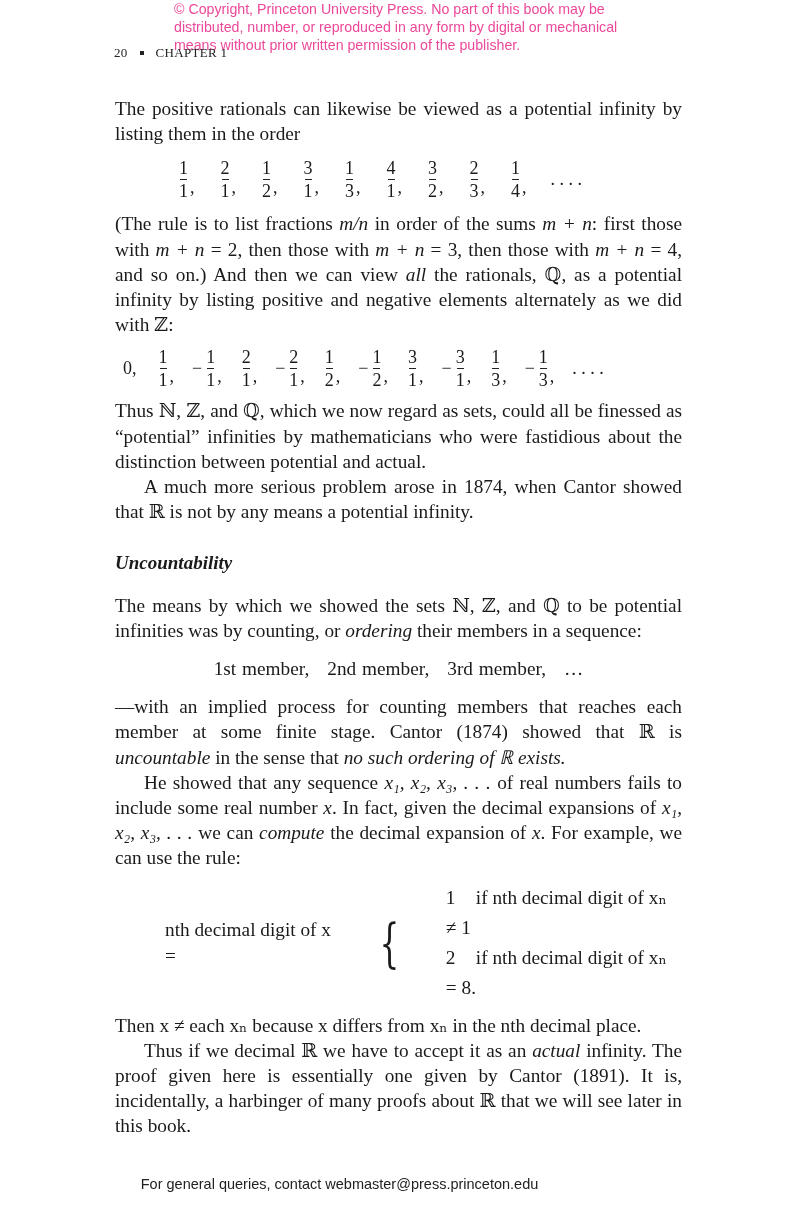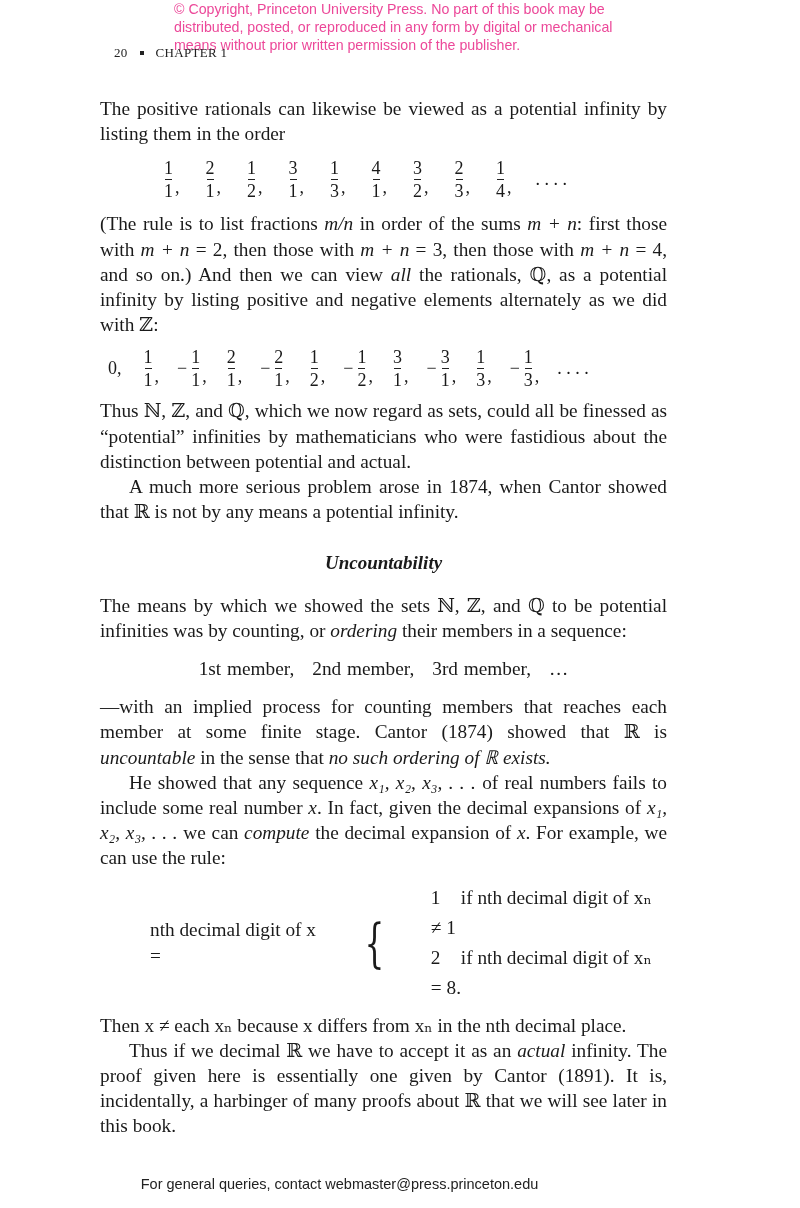--- a/index.html
+++ b/index.html
@@ -12,21 +12,21 @@
       position: absolute; left: 174px; top: 0px; width: 520px;
       font-family: "Liberation Sans", "DejaVu Sans", sans-serif;
       font-size: 14.2px; line-height: 18px; color: #ec4899;
     }
     .running-head {
       position: absolute; left: 114px; top: 45px;
       font-size: 13px; letter-spacing: 0.3px; color: #222;
     }
     .running-head .bullet { display: inline-block; width: 4px; height: 4px; background: #222; margin: 0 12px 2px 12px; vertical-align: middle; }
     .body {
-      position: absolute; left: 100px; top: 96px; width: 567px;
+      position: absolute; left: 115px; top: 96px; width: 567px;
       font-size: 19.3px; line-height: 25.2px;
     }
     p { margin: 0; text-align: justify; }
     p.indent { text-indent: 29px; }
     em, .it { font-style: italic; }
     .math-row {
       display: flex; align-items: center;
       font-size: 18px;
     }
     .frac {
@@ -37,21 +37,21 @@
     .frac .bar { display: block; width: 7px; height: 1px; background: #222; margin: 1px 0; }
     .term { display: inline-flex; align-items: center; }
     .comma { align-self: flex-end; margin-bottom: 1px; }
     .minus { margin-right: 2px; }
     .row1 { margin: 12px 0 10px 62px; }
     .row1 .term { margin-right: 24px; }
     .row2 { margin: 10px 0 8px 8px; }
     .row2 .term { margin-right: 18px; }
     .row2 .zero { margin-right: 20px; }
     .heading {
-      text-align: center; font-weight: bold; font-style: italic;
+      text-align: left; font-weight: bold; font-style: italic;
       margin: 26px 0 17px 0; font-size: 19px;
     }
     .members {
       text-align: center; margin: 13px 0 13px 0; word-spacing: 1px;
     }
     .members span { margin: 0 9px; text-align: center; }
     .cases {
       display: flex; align-items: center; margin: 12px 0 10px 50px; gap: 38px;
     }
     .cases .lhs { margin-right: 6px; }
@@ -65,21 +65,21 @@
       position: absolute; left: 0; width: 679px; top: 1176px; text-align: center;
       font-family: "Liberation Sans", "DejaVu Sans", sans-serif;
       font-size: 14.5px; color: #222;
     }
   </style>
 </head>
 <body>
 
 <div class="copyright">
   <div>© Copyright, Princeton University Press. No part of this book may be</div>
-  <div>distributed, posted, or reproduced in any form by digital or mechanical</div>
+  <div>distributed, number, or reproduced in any form by digital or mechanical</div>
   <div>means without prior written permission of the publisher.</div>
 </div>
 
 <div class="running-head">
   <span>20</span><span class="bullet"></span><span>CHAPTER 1</span>
 </div>
 
 <div class="body">
 
   <p>The positive rationals can likewise be viewed as a potential infinity by listing them in the order</p>

